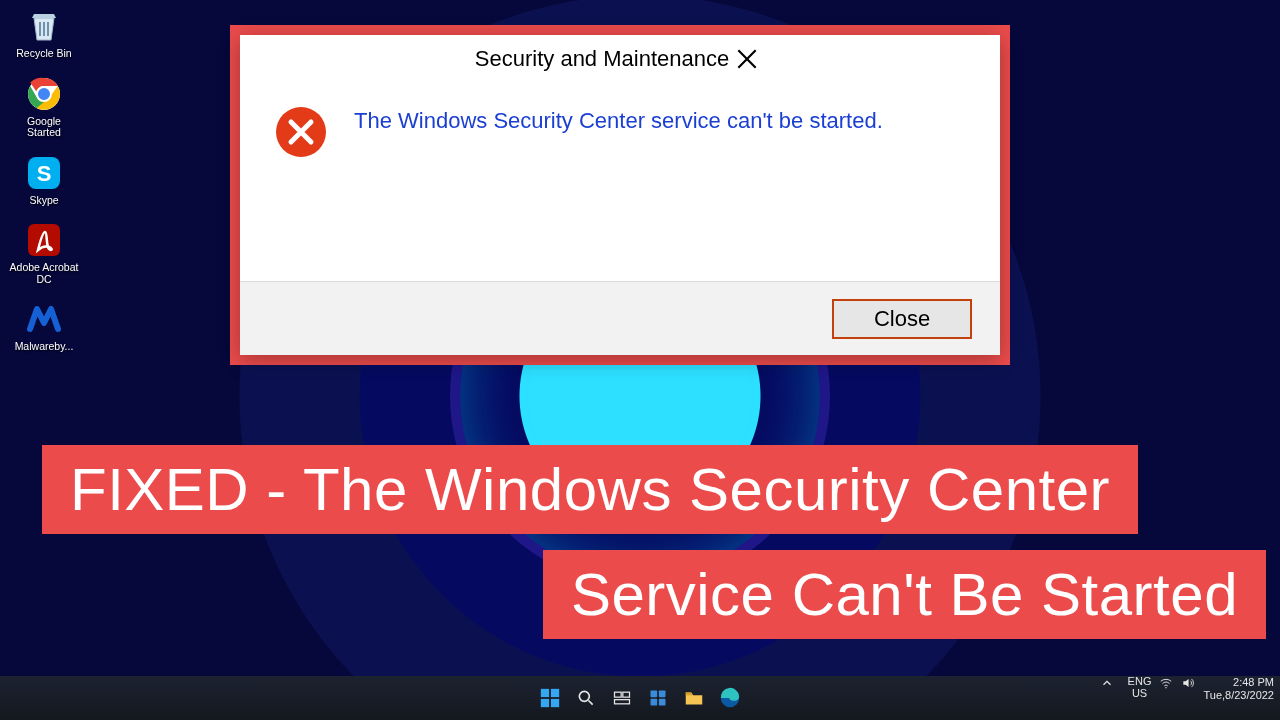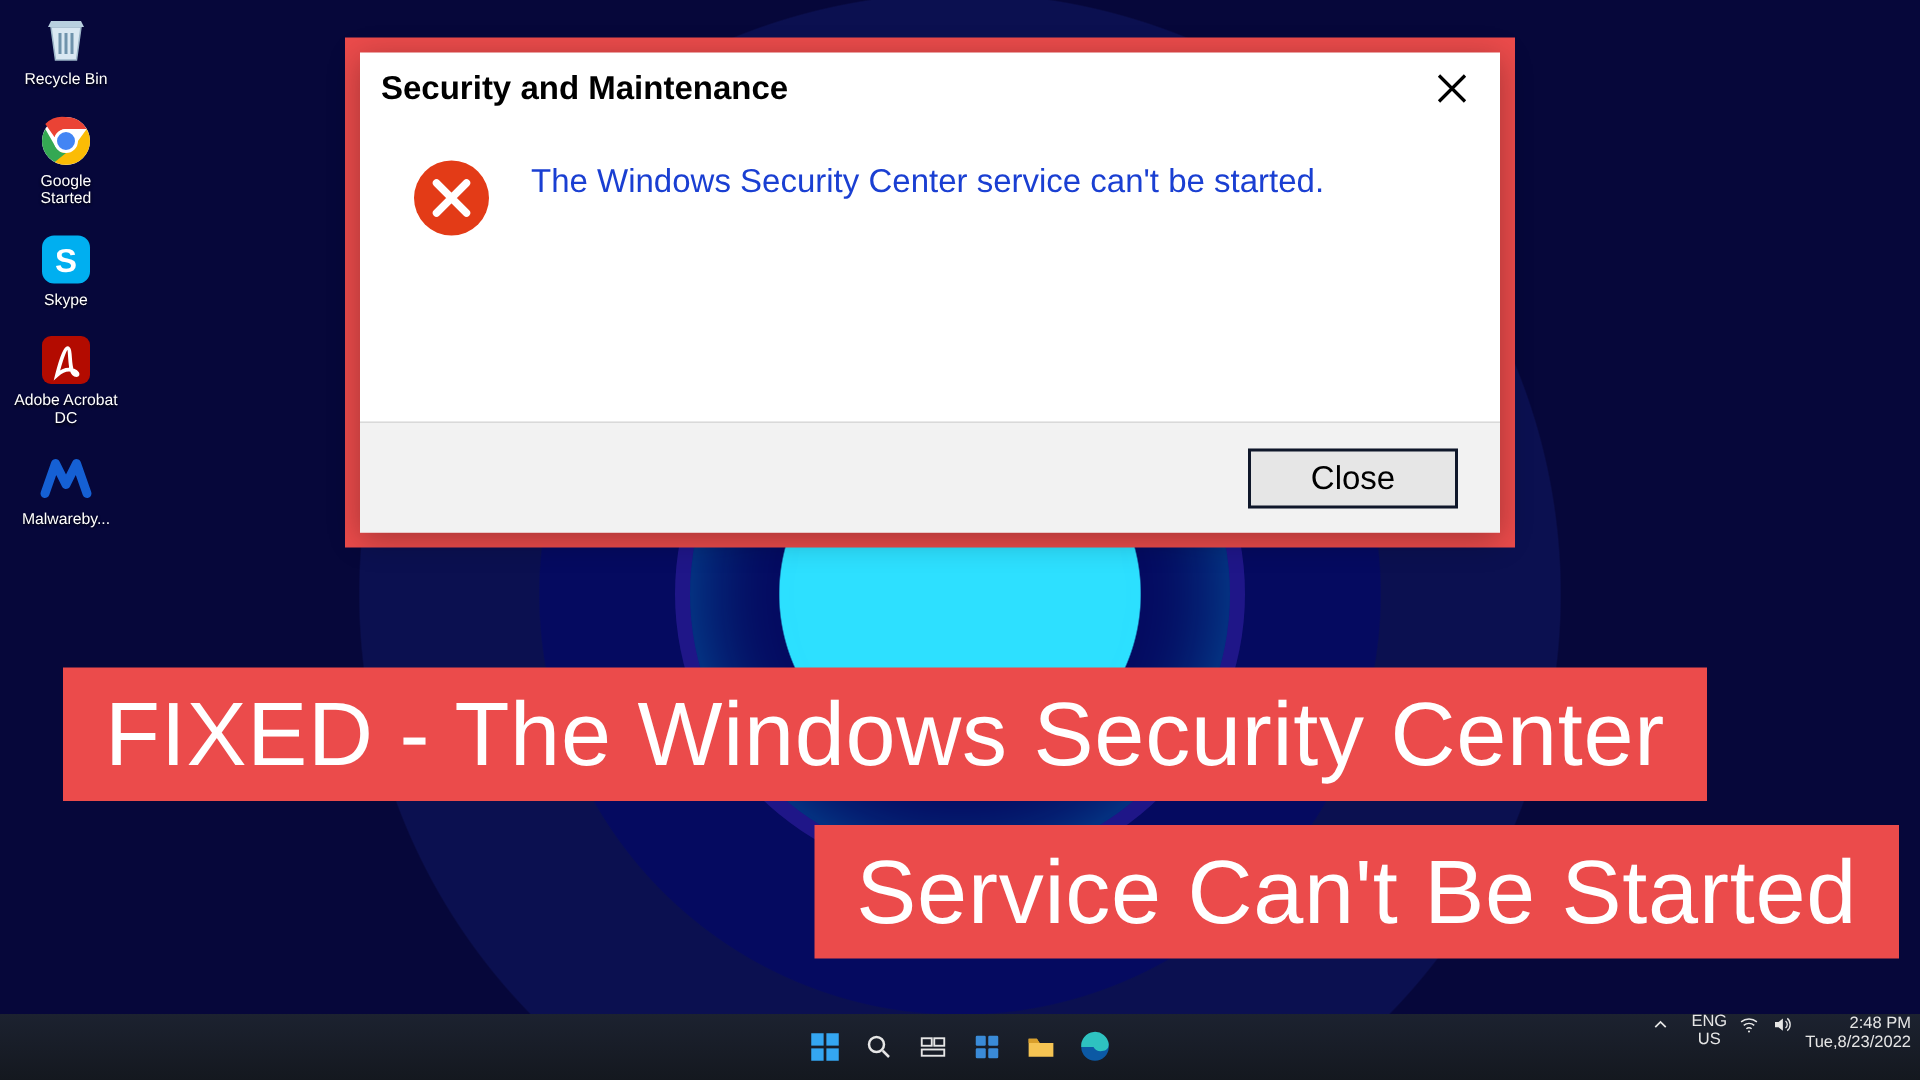--- a/index.html
+++ b/index.html
@@ -30,37 +30,36 @@
   
   .dialog-wrap {
     position: absolute; left: 230px; top: 25px; width: 780px; height: 340px;
     background: #eb4b4b; padding: 10px;
   }
   .dialog {
     width: 100%; height: 100%; background: #fff; display: flex; flex-direction: column;
     box-shadow: 0 4px 20px rgba(0,0,0,0.3);
   }
   .titlebar {
-    height: 48px; display: flex; align-items: center; justify-content: space-between;
+    height: 48px; display: flex; align-items: center; justify-content: center;
     padding: 0 14px;
-    font-weight: bold;
   }
   .titlebar .title { font-size: 22px; color: #000; }
   .titlebar .close { width: 36px; height: 36px; display:flex; align-items:center; justify-content:center; cursor:pointer; }
   .dialog-body {
     flex: 1; display: flex; align-items: flex-start; gap: 26px; padding: 22px 34px 10px 34px;
   }
   .err-icon { width: 54px; height: 54px; flex-shrink: 0; }
   .dialog-msg { font-size: 22px; color: #1a3fd2; line-height: 1.45; }
   .dialog-footer {
     border-top: 1px solid #d9d9d9; background: #f2f2f2;
     height: 74px; display:flex; align-items:center; justify-content:flex-end; padding-right: 28px;
   }
   .close-btn {
-    width: 140px; height: 40px; background: #e6e6e6; border: 2px solid #0f172a;
+    width: 140px; height: 40px; background: #e6e6e6; border: 2px solid #c2410c;
     font-size: 22px; color: #000; display:flex; align-items:center; justify-content:center; cursor:pointer;
   }
 
   
   .banner { position: absolute; background: #eb4b4b; color: #fff; font-size: 60px; letter-spacing: 0.5px; padding: 10px 28px; font-weight: 400; font-family: "Segoe UI Light","Segoe UI",sans-serif; }
   .banner1 { left: 42px; top: 445px; }
   .banner2 { right: 14px; top: 550px; text-align: center; }
 
   
   .taskbar {

